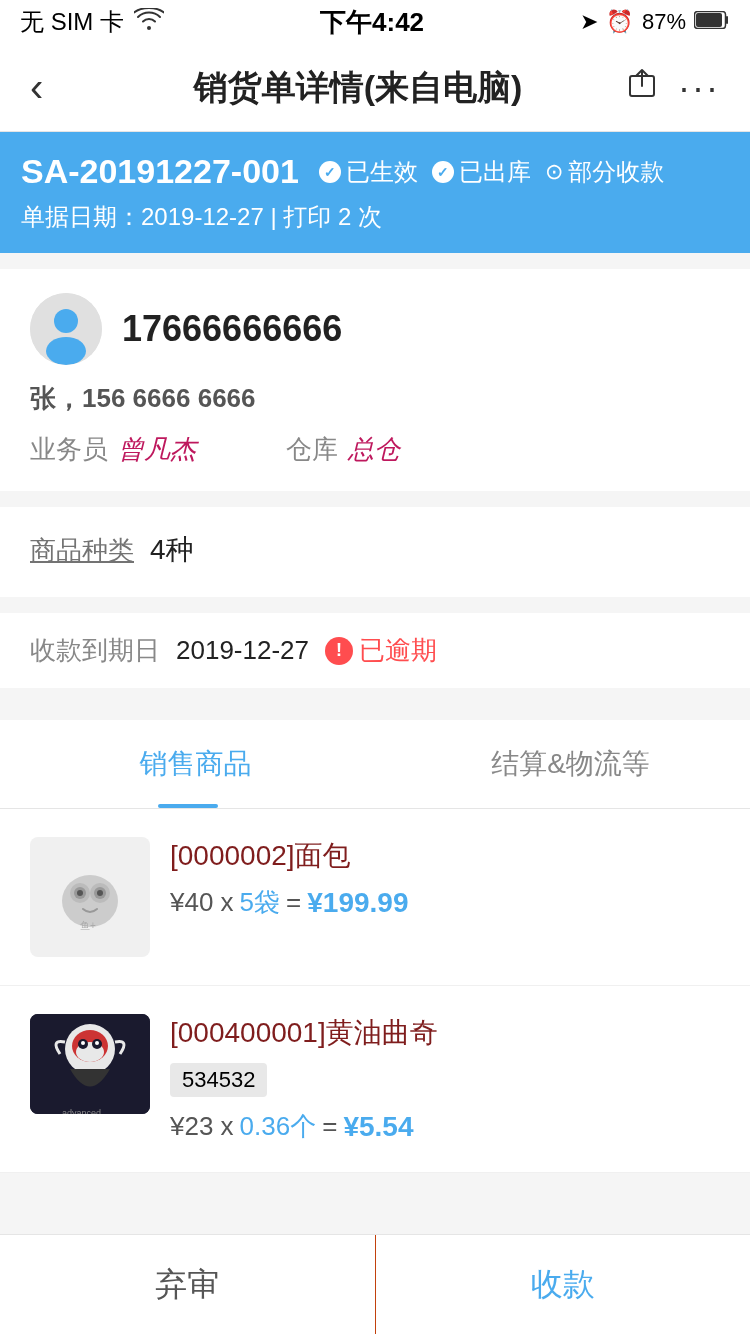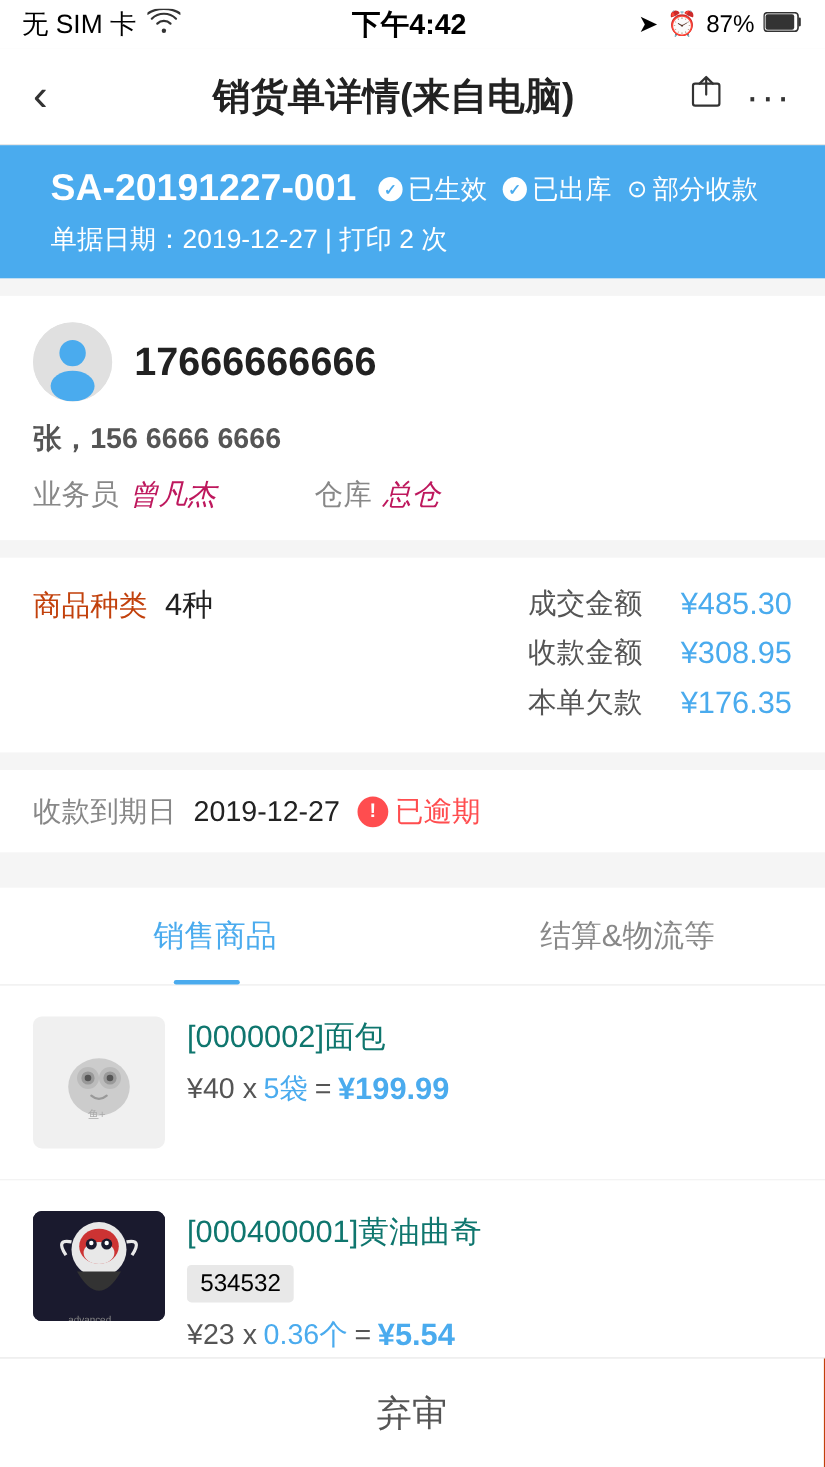--- a/index.html
+++ b/index.html
@@ -62,21 +62,21 @@
     }
     .nav-actions {
       display: flex;
       align-items: center;
       gap: 20px;
     }
 
     
     .header-banner {
       background: #4aabee;
-      padding: 20px 46px;
+      padding: 20px 21px;
     }
     .header-banner-top {
       display: flex;
       align-items: center;
       gap: 20px;
       margin-bottom: 10px;
     }
     .order-id {
       font-size: 34px;
       font-weight: 700;
@@ -187,21 +187,22 @@
       align-items: flex-start;
     }
     .stats-left {
       display: flex;
       align-items: center;
       gap: 16px;
       font-size: 26px;
       color: #555;
     }
     .stats-label {
-      color: #c2410c;
+      color: #737373;
+      text-decoration: underline;
     }
     .stats-value {
       color: #222;
       font-size: 28px;
     }
     .stats-right {
       display: flex;
       flex-direction: column;
       align-items: flex-end;
       gap: 10px;
@@ -331,21 +332,21 @@
       background: #1a1a2e;
       display: flex;
       align-items: center;
       justify-content: center;
     }
     .product-info {
       flex: 1;
     }
     .product-name {
       font-size: 28px;
-      color: #0f766e;
+      color: #7f1d1d;
       margin-bottom: 10px;
       font-weight: 500;
     }
     .product-tag {
       display: inline-block;
       background: #e8e8e8;
       color: #000000;
       font-size: 22px;
       padding: 4px 12px;
       border-radius: 4px;
@@ -492,34 +493,20 @@
     </div>
   </div>
 </div>
 
 <div class="stats-section card">
   <div class="stats-row">
     <div class="stats-left">
       <span class="stats-label">商品种类</span>
       <span class="stats-value">4种</span>
     </div>
-    <div class="stats-right">
-      <div class="stats-line">
-        <span class="stats-line-label">成交金额</span>
-        <span class="stats-line-amount">¥485.30</span>
-      </div>
-      <div class="stats-line">
-        <span class="stats-line-label">收款金额</span>
-        <span class="stats-line-amount">¥308.95</span>
-      </div>
-      <div class="stats-line">
-        <span class="stats-line-label">本单欠款</span>
-        <span class="stats-line-amount">¥176.35</span>
-      </div>
-    </div>
   </div>
 </div>
 
 <div class="due-section card">
   <span class="due-label">收款到期日</span>
   <span class="due-date">2019-12-27</span>
   <div class="overdue-badge">
     <span class="overdue-icon">!</span>
     <span class="overdue-text">已逾期</span>
   </div>
@@ -597,13 +584,16 @@
   </div>
 
 </div>
 
 <div style="height: 116px;"></div>
 
 <div class="bottom-bar">
   <div class="bottom-btn bottom-btn-cancel">
     <span>弃审</span>
   </div>
+  <div class="bottom-btn bottom-btn-confirm">
+    <span>收款</span>
+  </div>
 </div>
 
 </body></html>

